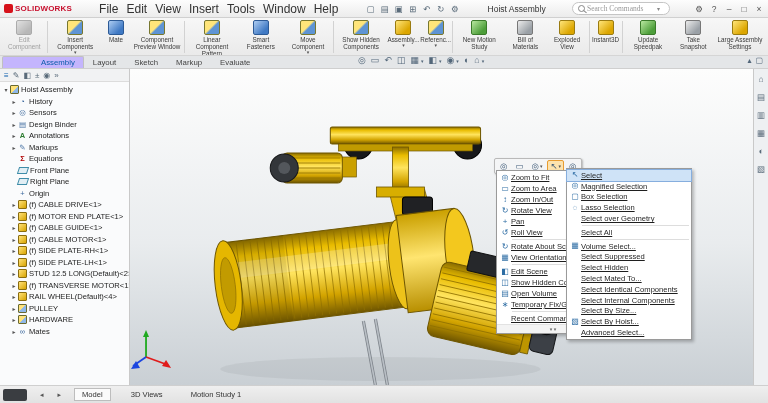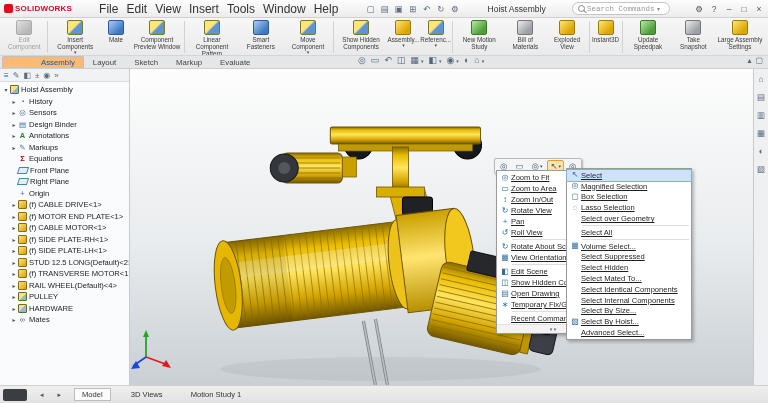--- a/index.html
+++ b/index.html
@@ -19,21 +19,21 @@
   .quickbar { display:flex; gap:1px; margin-left:2px; }
   .quickbar span { width:13px; text-align:center; font-size:8.5px; color:#5a6b7a; }
   .doc-title { flex:1; text-align:center; font-size:8.5px; color:#333; white-space:nowrap; overflow:hidden; }
   .search { display:flex; align-items:center; border:1px solid #c5c5c5; background:#fff;
             border-radius:8px; height:13px; padding:0 4px; width:98px; flex:0 0 98px; }
   .smag { position:relative; width:10px; height:10px; flex:0 0 10px; }
   .smag::before { content:""; position:absolute; left:1px; top:1px; width:5px; height:5px;
                   border:1.2px solid #888; border-radius:50%; }
   .smag::after { content:""; position:absolute; left:6px; top:7px; width:3.5px; height:1.2px;
                  background:#888; transform:rotate(40deg); }
-  .search input { border:0; outline:0; width:70px; font-size:7.5px; font-family:Liberation Mono, monospace; color:#333; background:transparent; }
+  .search input { border:0; outline:0; width:70px; font-size:7.5px; font-family:Liberation Serif, serif; color:#333; background:transparent; }
   .search input::placeholder { color:#999; }
   .scaret { font-size:6px; color:#888; }
   .winbtns { display:flex; gap:5px; margin-left:4px; }
   .winbtns span { font-size:8.5px; color:#555; width:10px; text-align:center; }
 
   
   .ribbon { flex:0 0 38px; display:flex; align-items:stretch; background:linear-gradient(#f7f7f7,#eaeaea);
             border-bottom:1px solid #d5d5d5; padding:1px 2px 0; overflow:hidden; }
   .rb { display:flex; flex-direction:column; align-items:center; padding:1px 2px 0;
         min-width:30px; max-width:52px; text-align:center; }
@@ -45,21 +45,21 @@
   .ric.k { background:linear-gradient(135deg,#ececec,#9aa0a6 75%); border:1px solid #777; }
   .rlab { font-size:6.3px; line-height:1.12; color:#3a3a3a; }
   .rcaret { font-size:5px; color:#555; line-height:1; }
   .rb.dis { opacity:.45; filter:grayscale(1); }
   .rsep { width:1px; background:#d2d2d2; margin:2px 1px; }
 
   
   .tabstrip { flex:0 0 13px; display:flex; align-items:flex-end; background:#e4e6e8;
               border-bottom:1px solid #cfcfcf; padding-left:2px; }
   .tab { font-size:7.8px; padding:1px 8px; color:#444; border:1px solid transparent; border-bottom:0; }
-  .tab.active { background:#fdba74; border-color:#c0c0c0; color:#0b5cab; border-radius:2px 2px 0 0;padding-left:38px; }
+  .tab.active { background:#c4b5fd; border-color:#c0c0c0; color:#0b5cab; border-radius:2px 2px 0 0;padding-left:38px; }
 
   
   .hud { position:absolute; left:358px; top:56px; display:flex; gap:5px; align-items:center; z-index:3; }
   .hud span.hi { font-size:9px; color:#53677a; line-height:1; }
   .hud span.hc { font-size:5px; color:#53677a; margin-left:-3px; }
   .cornericons { position:absolute; right:5px; top:56px; display:flex; gap:4px; z-index:3; }
   .cornericons span { font-size:8px; color:#53677a; }
 
   
   .content { flex:1; display:flex; min-height:0; }
@@ -338,20 +338,25 @@
         </div>
         <div class="trow child">
           <span class="arr">▸</span>
           <span class="ti ti-part"></span>
           <span class="tl">(f) CABLE DRIVE&lt;1&gt;</span>
         </div>
         <div class="trow child">
           <span class="arr">▸</span>
           <span class="ti ti-part"></span>
           <span class="tl">(f) MOTOR END PLATE&lt;1&gt;</span>
+        </div>
+        <div class="trow child">
+          <span class="arr">▸</span>
+          <span class="ti ti-part"></span>
+          <span class="tl">(f) CABLE GUIDE&lt;1&gt;</span>
         </div>
         <div class="trow child">
           <span class="arr">▸</span>
           <span class="ti ti-part"></span>
           <span class="tl">(f) CABLE MOTOR&lt;1&gt;</span>
         </div>
         <div class="trow child">
           <span class="arr">▸</span>
           <span class="ti ti-part"></span>
           <span class="tl">(f) SIDE PLATE-RH&lt;1&gt;</span>
@@ -536,21 +541,21 @@
         <div class="mi">
           <span class="mg">◧</span>
           <span class="ml">Edit Scene</span>
         </div>
         <div class="mi">
           <span class="mg">◫</span>
           <span class="ml">Show Hidden Components</span>
         </div>
         <div class="mi">
           <span class="mg">▤</span>
-          <span class="ml">Open Drawing</span>
+          <span class="ml">Open Volume</span>
         </div>
         <div class="mi">
           <span class="mg">∗</span>
           <span class="ml">Temporary Fix/Group</span>
         </div>
         <div class="msep"></div>
         <div class="mi">
           <span class="mg"></span>
           <span class="ml">Recent Commands</span>
           <span class="msub">▸</span>

